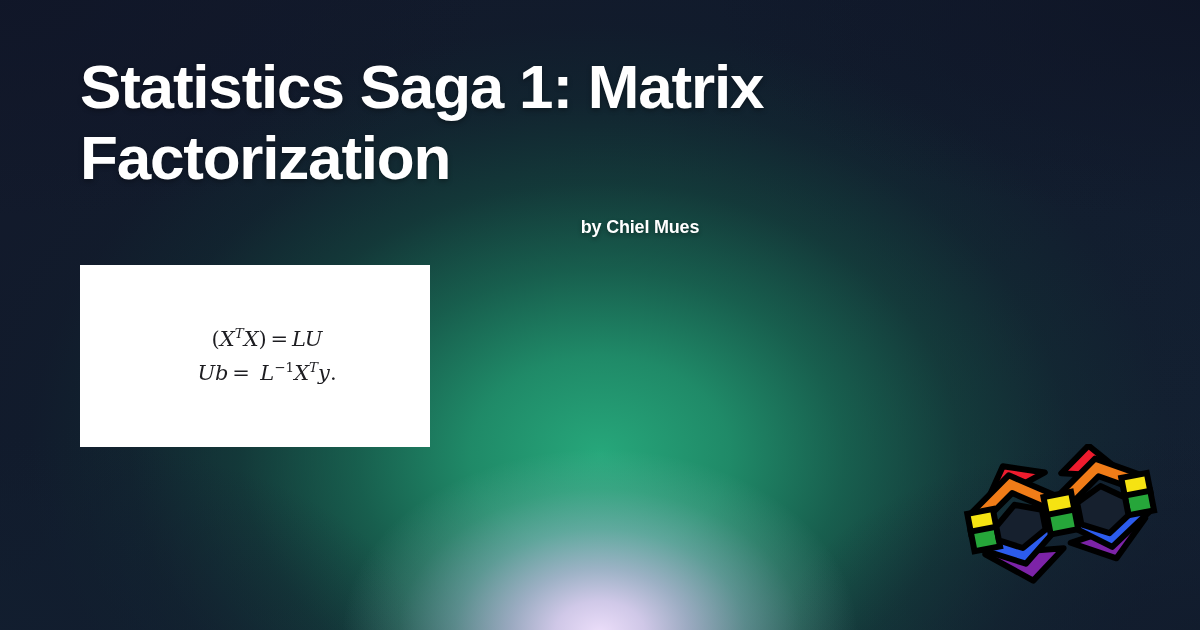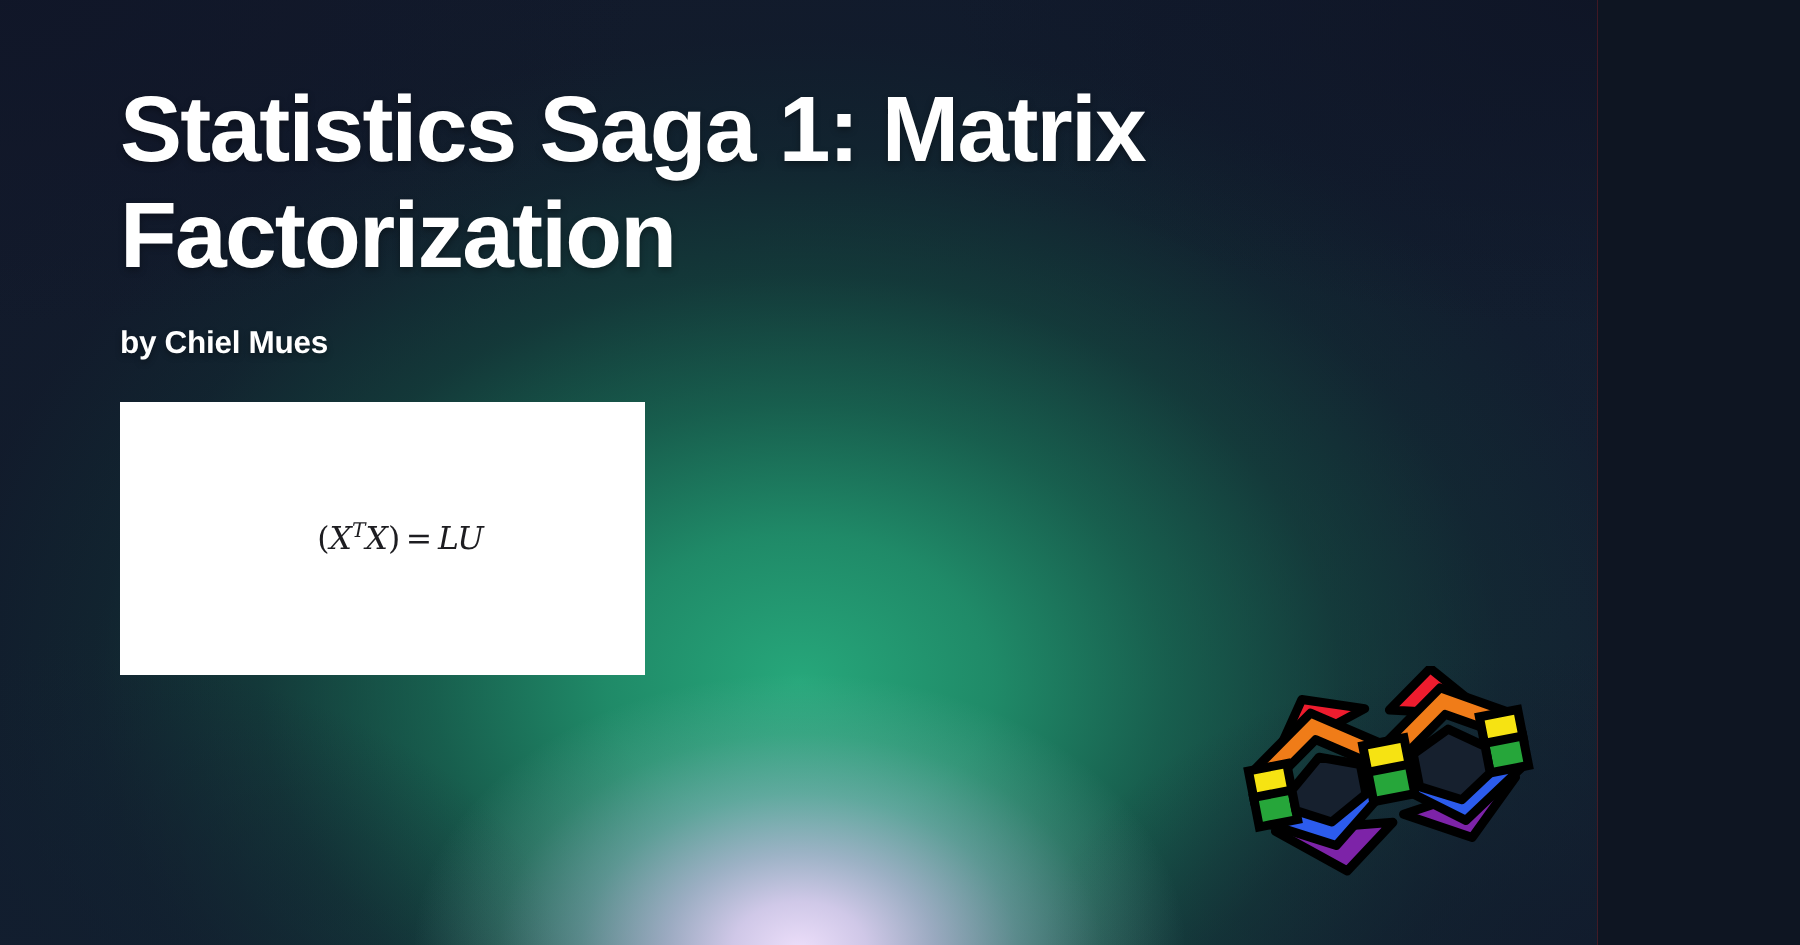--- a/index.html
+++ b/index.html
@@ -10,21 +10,21 @@
   }
   body {
     width: 1200px;
     height: 630px;
     overflow: hidden;
     font-family: "Liberation Sans", sans-serif;
   }
 
   #card {
     position: relative;
-    width: 1065px;
+    width: 1200px;
     height: 630px;
     overflow: hidden;
     background-color: #b91c1c;
     isolation: isolate;
   }
 
   
   .bg-base {
     position: absolute;
     inset: 0;
@@ -87,23 +87,24 @@
     line-height: 1.14;
     letter-spacing: -1.2px;
     max-width: 800px;
     text-shadow: 0 2px 5px rgba(0,0,0,0.35);
   }
   .byline {
     margin: 24px 0 0 0;
     color: #ffffff;
     font-family: "Liberation Sans", sans-serif;
     font-weight: bold;
-    font-size: 21px;
+    font-size: 18px;
     letter-spacing: -0.2px;
     text-shadow: 0 2px 4px rgba(0,0,0,0.35);
+    text-align: center;
   }
 
   .formula-card {
     margin-top: 27px;
     width: 350px;
     height: 182px;
     background: #ffffff;
     display: flex;
     align-items: center;
     justify-content: center;
@@ -159,20 +160,21 @@
     <h1 class="title">Statistics Saga 1: Matrix Factorization</h1>
 
     <div class="byline">by Chiel Mues</div>
 
     <div class="formula-card">
       <div class="formula">
 
         <span class="ln"><span class="mup">(</span><span class="mi">X</span><sup class="ex">T</sup><span class="mi">X</span><span class="mup">)</span><span class="op">=</span><span class="mi">LU</span></span>
 
 
+        <span class="ln"><span class="mi">Ub</span><span class="op">=</span>&nbsp;<span class="mi">L</span><sup class="exn">−1</sup><span class="mi">X</span><sup class="ex">T</sup><span class="mi">y</span><span class="mup">.</span></span>
 
       </div>
     </div>
   </div>
 
   <svg class="logo" viewBox="0 0 200 150" aria-hidden="true">
     <g transform="rotate(-11 100 75)">
 
       <path d="M18 95 L96 104 L60 130 Z" fill="#7d23a8" stroke="#000" stroke-width="6" stroke-linejoin="round"></path>
       <path d="M104 100 L182 90 L146 124 Z" fill="#7d23a8" stroke="#000" stroke-width="6" stroke-linejoin="round"></path>

